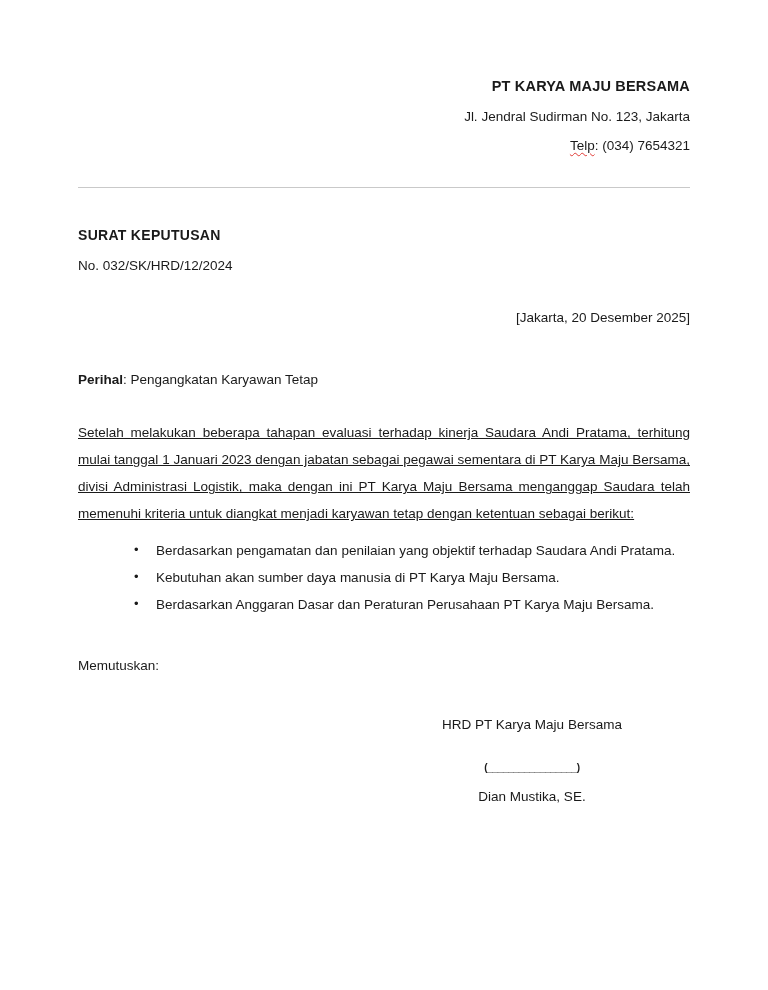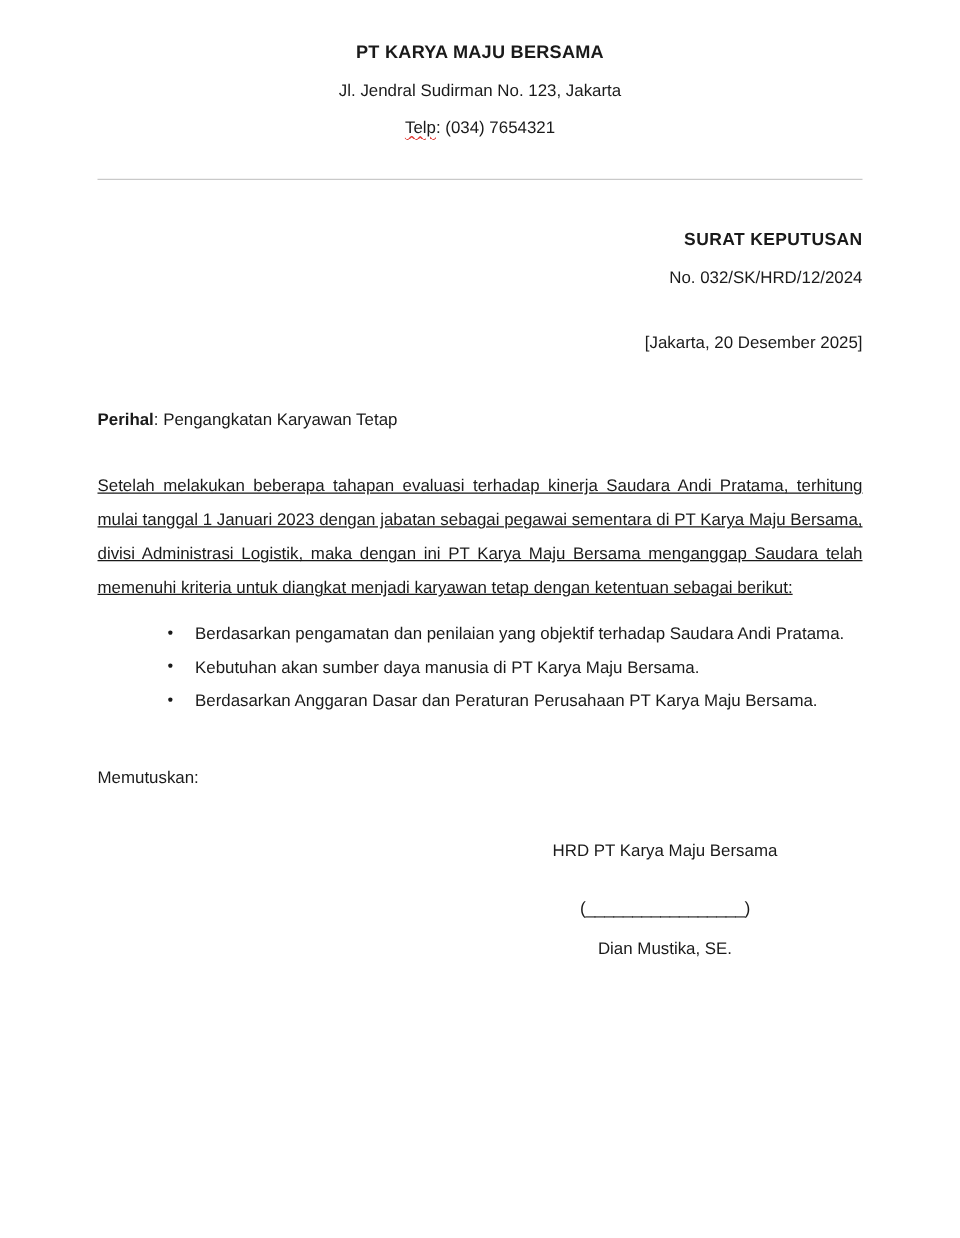--- a/index.html
+++ b/index.html
@@ -24,22 +24,23 @@
   }
   .content {
     position: absolute;
     left: 78px;
     top: 0;
     width: 612px;
   }
 
   
   .letterhead {
-    text-align: center;
+    text-align: right;
     padding-top: 32px;
+    margin-top: 44px;
   }
   .company-name {
     font-size: 14.5px;
     font-weight: bold;
     letter-spacing: 0.2px;
     line-height: 1.5;
     margin: 0 0 9px 0;
   }
   .company-address {
     font-size: 13.5px;
@@ -63,21 +64,21 @@
   
   .divider {
     border: 0;
     border-top: 1px solid #c9c9c9;
     margin: 31px 0 0 0;
     height: 0;
   }
 
   
   .title-block {
-    text-align: right;
+    text-align: left;
     margin-top: 37px;
   }
   .doc-title {
     font-size: 14px;
     font-weight: bold;
     letter-spacing: 0.3px;
     margin: 0 0 10px 0;
     line-height: 1.45;
   }
   .doc-number {
@@ -156,25 +157,26 @@
     width: 300px;
     margin-left: auto;
     margin-right: 8px;
   }
   .signature-org {
     font-size: 13.5px;
     line-height: 1.5;
     margin: 0;
   }
   .signature-line {
-    font-size: 14px;
+    font-size: 10px;
     letter-spacing: -0.3px;
     margin: 26px 0 0 0;
     line-height: 1.4;
     white-space: nowrap;
+    font-weight: bold;
   }
   .signature-name {
     font-size: 13.5px;
     margin: 12px 0 0 0;
     line-height: 1.5;
   }
 </style>
 </head>
 <body>
 

